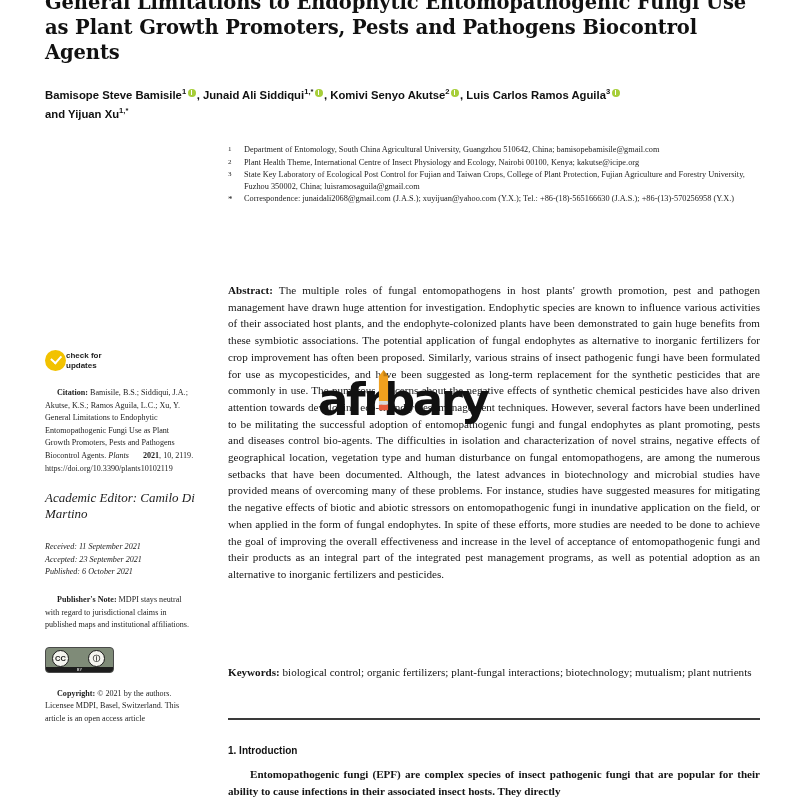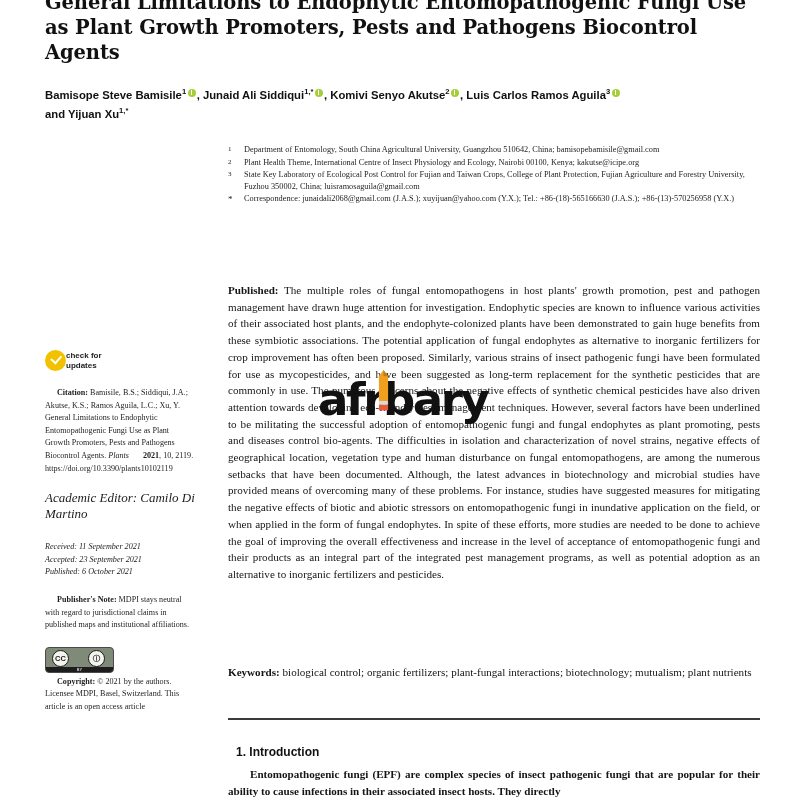--- a/index.html
+++ b/index.html
@@ -125,25 +125,25 @@
   .divider {
     position: absolute;
     left: 228px;
     top: 718px;
     width: 532px;
     height: 1.6px;
     background: #3a3a3a;
   }
   .intro-head {
     position: absolute;
-    left: 236px;
+    left: 228px;
     top: 745px;
     font-family: "Liberation Sans", "DejaVu Sans", sans-serif;
     font-weight: bold;
-    font-size: 12px;
+    font-size: 10px;
     color: #111;
   }
   .intro-body {
     position: absolute;
     left: 228px;
     top: 766px;
     width: 532px;
     font-size: 11.1px;
     line-height: 16.7px;
     text-align: justify;
@@ -203,21 +203,21 @@
   .side-dates div { font-style: italic; line-height: 12.6px; font-size: 8.1px; }
   .editor { font-size: 13px; margin-bottom: 19px; font-style: italic; color:#1d1d1d; }
 
   .cc-badge {
     width: 67px;
     height: 24px;
     border: 1.6px solid #4a4a4a;
     border-radius: 4px;
     background: #7f8b78;
     position: relative;
-    margin-bottom: 3px;
+    margin-bottom: 15px;
     overflow: hidden;
   }
   .cc-circle {
     position: absolute;
     top: 2.5px;
     width: 15px;
     height: 15px;
     border-radius: 50%;
     border: 1.6px solid #1a1a1a;
     background: #f4f4ef;
@@ -295,21 +295,21 @@
       <div class="affil-mark">3</div>
       <div class="affil-body">State Key Laboratory of Ecological Post Control for Fujian and Taiwan Crops, College of Plant Protection, Fujian Agriculture and Forestry University, Fuzhou 350002, China; luisramosaguila@gmail.com</div>
     </div>
     <div class="affil-row">
       <div class="affil-mark star">*</div>
       <div class="affil-body">Correspondence: junaidali2068@gmail.com (J.A.S.); xuyijuan@yahoo.com (Y.X.); Tel.: +86-(18)-565166630 (J.A.S.); +86-(13)-570256958 (Y.X.)</div>
     </div>
   </div>
 
   <div class="abstract">
-    <b>Published:</b>
+    <b>Abstract:</b>
     <span>The multiple roles of fungal entomopathogens in host plants' growth promotion, pest and pathogen management have drawn huge attention for investigation. Endophytic species are known to influence various activities of their associated host plants, and the endophyte-colonized plants have been demonstrated to gain huge benefits from these symbiotic associations. The potential application of fungal endophytes as alternative to inorganic fertilizers for crop improvement has often been proposed. Similarly, various strains of insect pathogenic fungi have been formulated for use as mycopesticides, and have been suggested as long-term replacement for the synthetic pesticides that are commonly in use. The numerous concerns about the negative effects of synthetic chemical pesticides have also driven attention towards developing eco-friendly pest management techniques. However, several factors have been underlined to be militating the successful adoption of entomopathogenic fungi and fungal endophytes as plant promoting, pests and diseases control bio-agents. The difficulties in isolation and characterization of novel strains, negative effects of geographical location, vegetation type and human disturbance on fungal entomopathogens, are among the numerous setbacks that have been documented. Although, the latest advances in biotechnology and microbial studies have provided means of overcoming many of these problems. For instance, studies have suggested measures for mitigating the negative effects of biotic and abiotic stressors on entomopathogenic fungi in inundative application on the field, or when applied in the form of fungal endophytes. In spite of these efforts, more studies are needed to be done to achieve the goal of improving the overall effectiveness and increase in the level of acceptance of entomopathogenic fungi and their products as an integral part of the integrated pest management programs, as well as potential adoption as an alternative to inorganic fertilizers and pesticides.</span>
   </div>
 
   <div class="keywords">
     <b>Keywords:</b>
     <span>biological control; organic fertilizers; plant-fungal interactions; biotechnology; mutualism; plant nutrients</span>
   </div>
 
   <div class="divider"></div>
 

